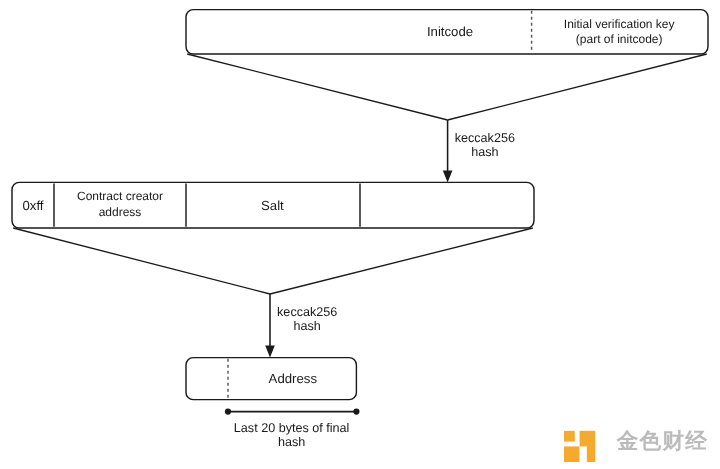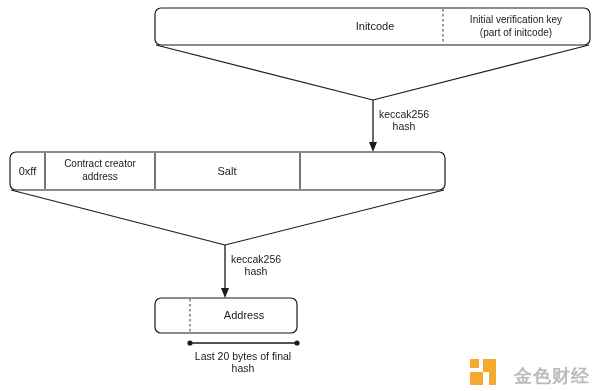--- a/index.html
+++ b/index.html
@@ -74,21 +74,21 @@
     font-family: "Liberation Sans", sans-serif;
     font-size: 10.5px;
     fill: #1a1a1a;
     text-anchor: middle;
   }
   .watermark {
     position: absolute;
     right: 10px;
     bottom: 6px;
     display: flex;
-    align-items: flex-end;
+    align-items: flex-start;
     gap: 18px;
     opacity: 0.95;
   }
   .wm-logo {
     width: 26px;
     height: 26px;
     position: relative;
   }
   .wm-sq-a {
     position: absolute;

